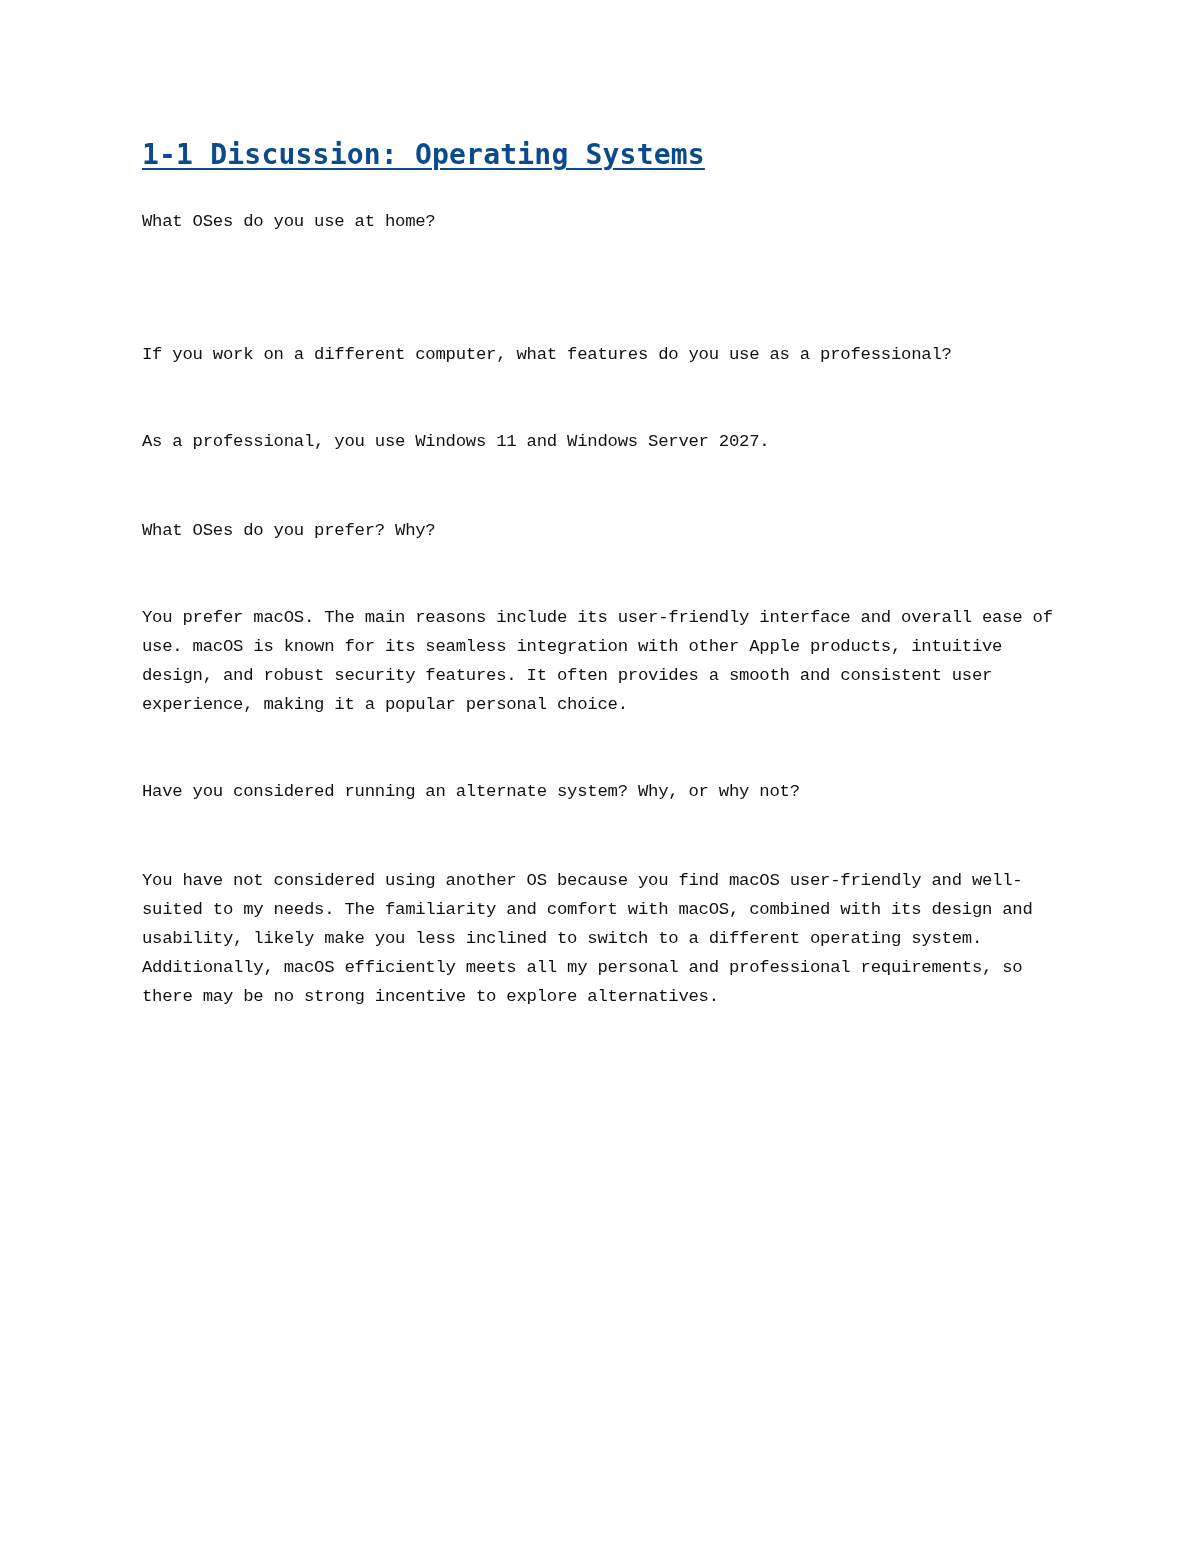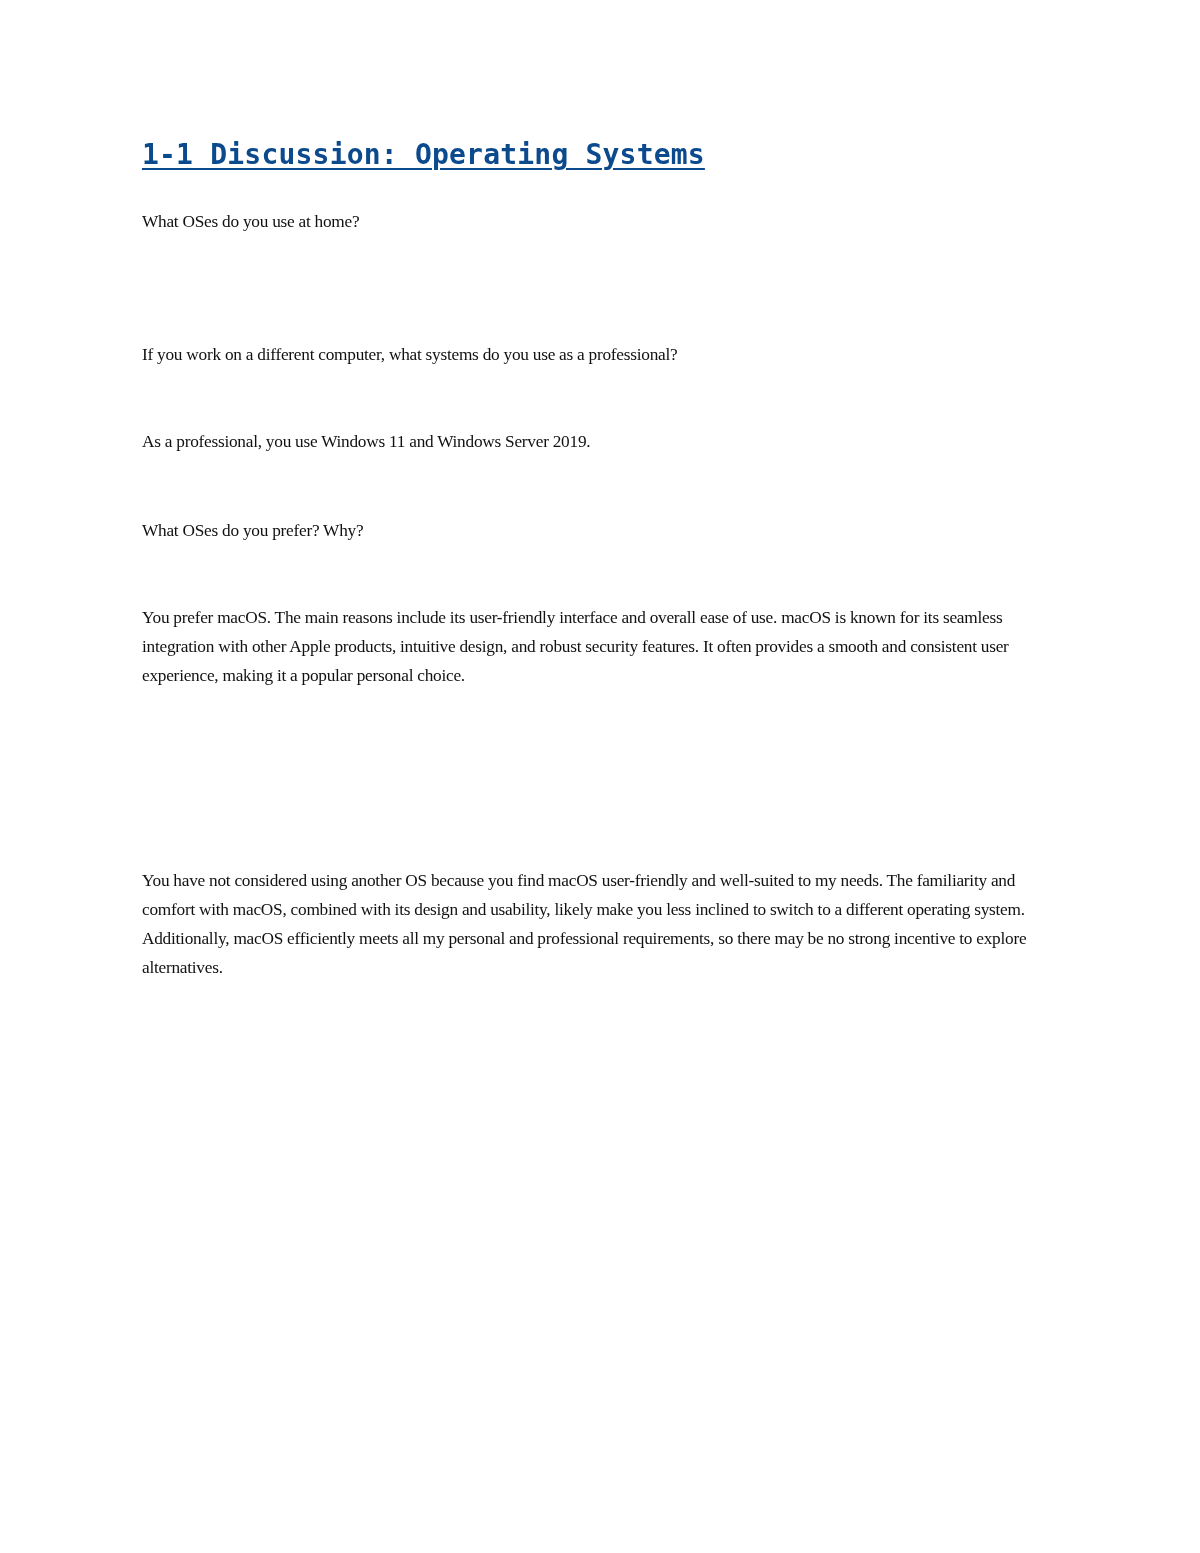--- a/index.html
+++ b/index.html
@@ -7,30 +7,31 @@
   .page { position: absolute; left: 0; top: 0; width: 1200px; height: 1553px; background: #fff; }
   .title {
     position: absolute; left: 142px; top: 138px;
     font-family: "DejaVu Sans Mono", monospace; font-weight: bold;
     font-size: 28px; color: #0b4a8c; text-decoration: underline;
     text-underline-offset: 4px; text-decoration-thickness: 2px;
     letter-spacing: 0.2px; white-space: nowrap; margin: 0; text-align: center;
   }
   .p {
     position: absolute; left: 142px; width: 930px;
-    font-family: Liberation Serif, serif; font-size: 17.3px;
+    font-family: Liberation Mono, monospace; font-size: 17.3px;
     color: #111; line-height: 29px; margin: 0;
     letter-spacing: -0.25px;
   }
 </style>
 </head>
 <body>
 
 <div class="page">
   <h1 class="title">1-1 Discussion: Operating Systems</h1>
 
   <p class="p" style="top:207px">What OSes do you use at home?</p>
-  <p class="p" style="top:340px">If you work on a different computer, what systems do you use as a professional?</p>
-  <p class="p" style="top:427px">As a professional, you use Windows 11 and Windows Server 2019.</p>
+  <p class="p" style="top:340px">If you work on a different computer, what features do you use as a professional?</p>
+  <p class="p" style="top:427px">As a professional, you use Windows 11 and Windows Server 2027.</p>
   <p class="p" style="top:603px">You prefer macOS. The main reasons include its user-friendly interface and overall ease of use. macOS is known for its seamless integration with other Apple products, intuitive design, and robust security features. It often provides a smooth and consistent user experience, making it a popular personal choice.</p>
   <p class="p" style="top:516px">What OSes do you prefer? Why?</p>
+  <p class="p" style="top:777px">Have you considered running an alternate system? Why, or why not?</p>
   <p class="p" style="top:866px">You have not considered using another OS because you find macOS user-friendly and well-suited to my needs. The familiarity and comfort with macOS, combined with its design and usability, likely make you less inclined to switch to a different operating system. Additionally, macOS efficiently meets all my personal and professional requirements, so there may be no strong incentive to explore alternatives.</p>
 </div>
 
 </body></html>

